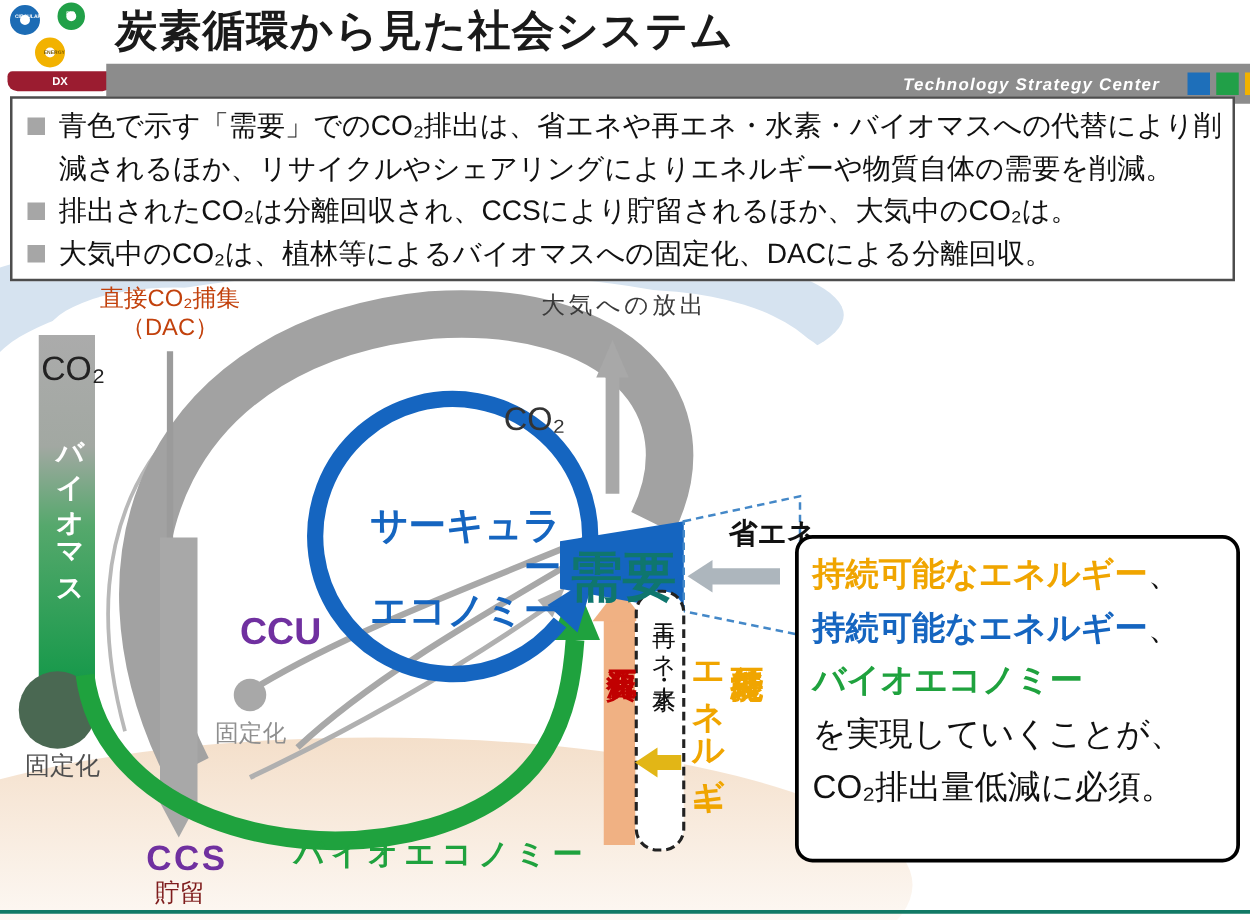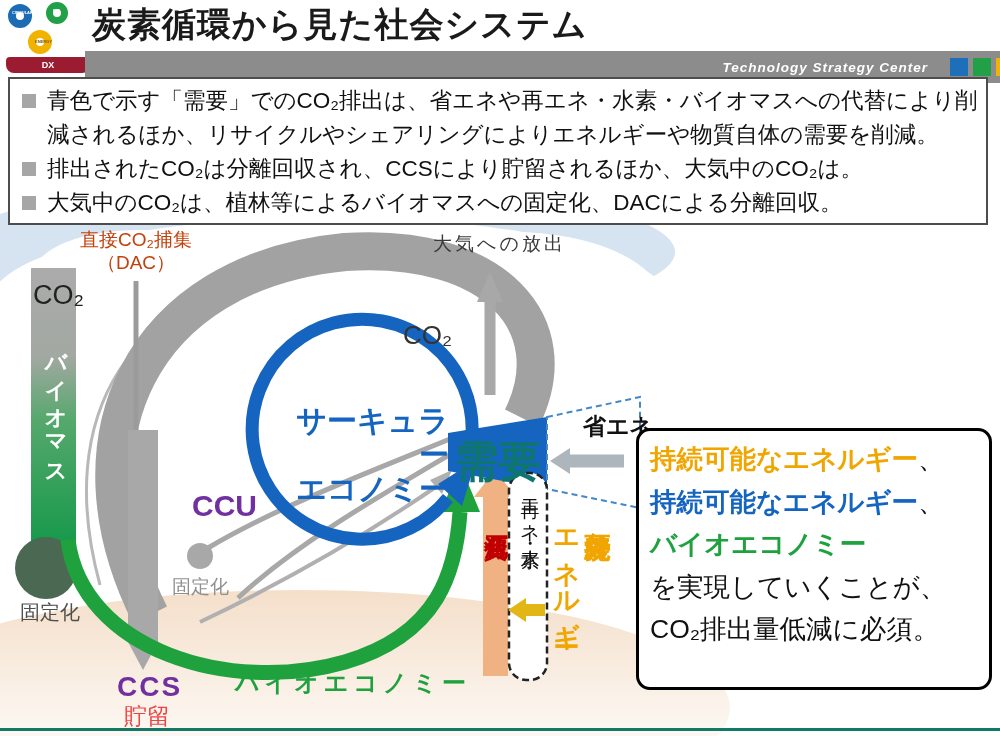--- a/index.html
+++ b/index.html
@@ -28,21 +28,21 @@
   .vtext{writing-mode:vertical-rl;text-orientation:upright;}
   .dac{left:68px;top:228px;width:136px;text-align:center;font-size:19px;line-height:23px;color:#c2410c;}
   .atm{left:433px;top:231px;font-size:19px;color:#3a3a3a;letter-spacing:3px;}
   .co2a{left:33px;top:280px;font-size:27px;color:#222;}
   .co2b{left:403px;top:320px;font-size:26px;color:#333;}
   .biomass{left:41px;top:337px;font-size:22px;font-weight:bold;color:#fff;letter-spacing:3px;}
   .fixL{left:20px;top:599px;font-size:20px;color:#4f4f4f;}
   .fixM{left:172px;top:574px;font-size:19px;color:#8f8f8f;}
   .ccu{left:192px;top:489px;font-size:30px;font-weight:bold;color:#7030a0;}
   .ccs{left:117px;top:671px;font-size:28px;font-weight:bold;color:#7030a0;letter-spacing:2px;}
-  .storage{left:124px;top:701px;font-size:23px;color:#ef4444;}
+  .storage{left:124px;top:701px;font-size:20px;color:#7f1d1d;}
   .circ-econ{left:287px;top:404px;width:162px;text-align:right;font-size:30px;line-height:34px;font-weight:bold;color:#1565c0;}
   .demand{left:452px;top:433px;width:92px;text-align:center;font-size:43px;font-weight:bold;color:#0f766e;z-index:3;}
   .saveE{left:583px;top:411px;font-size:23px;font-weight:bold;color:#111;z-index:3;}
   .bioecon{left:235px;top:667px;font-size:24px;font-weight:bold;color:#1fa23e;letter-spacing:5px;}
   .fossil{left:480px;top:517px;font-size:24px;font-weight:bold;color:#c00000;z-index:3;}
   .renew{left:517px;top:487px;font-size:19px;color:#111;z-index:3;letter-spacing:1px;}
   .sustain{left:551px;top:514px;font-size:26px;line-height:31px;font-weight:bold;color:#f0a500;z-index:3;}
   
   .callout{left:636px;top:428px;width:356px;height:262px;border:3.5px solid #000;border-radius:14px;background:#fff;box-sizing:border-box;padding:7px 11px;z-index:6;}
   .callout .line{font-size:26.5px;line-height:42.5px;color:#111;white-space:nowrap;}

